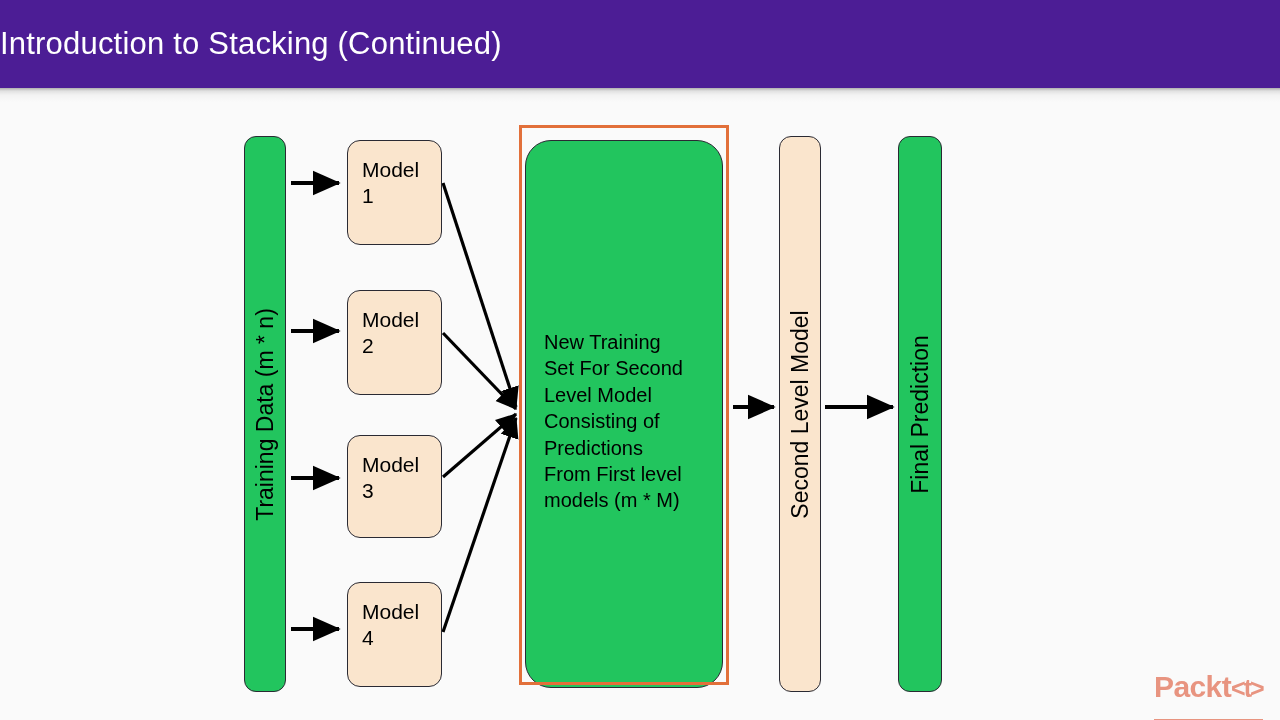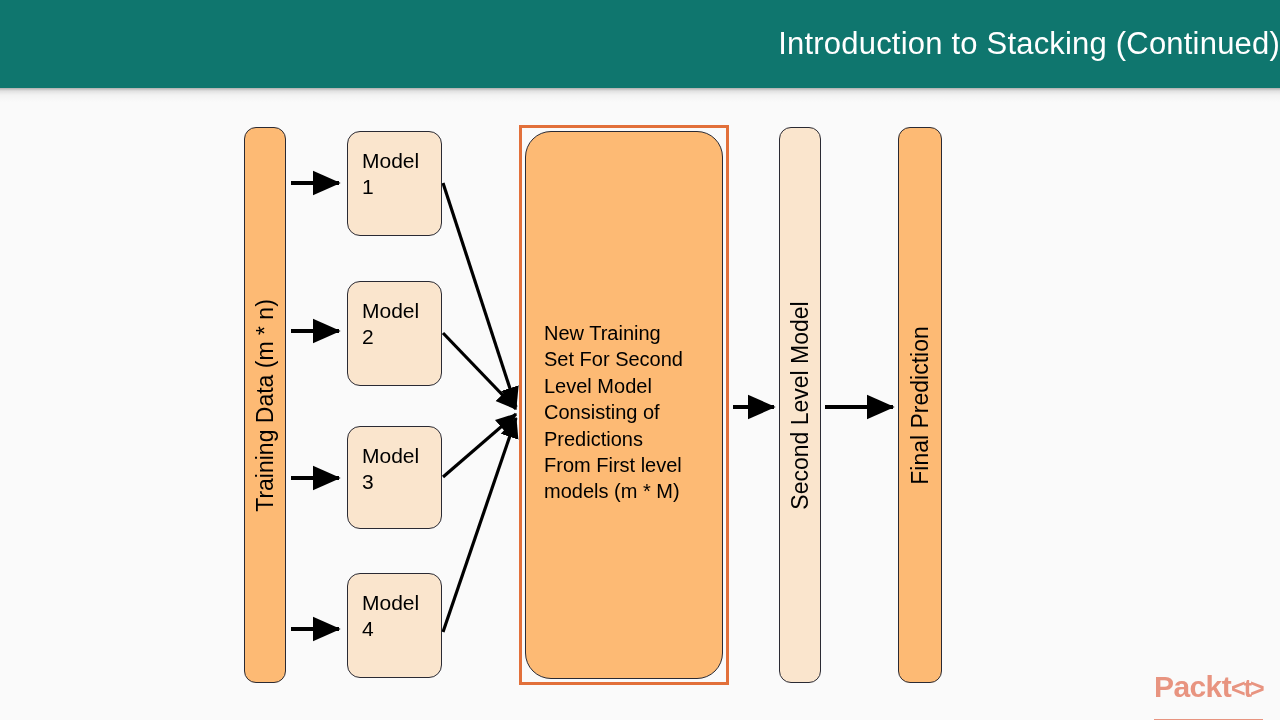--- a/index.html
+++ b/index.html
@@ -22,24 +22,24 @@
     background: #fafafa;
   }
 
   
   #title-bar {
     position: absolute;
     left: 0;
     top: 0;
     width: 1280px;
     height: 88px;
-    background: #0f766e;
+    background: #4c1d95;
     display: flex;
     align-items: center;
-    justify-content: flex-end;
+    justify-content: flex-start;
   }
   #title-text {
     color: #ffffff;
     font-size: 31px;
     font-weight: 400;
     letter-spacing: 0.2px;
     font-family: "Liberation Sans", sans-serif;
     white-space: nowrap;
   }
   #title-shadow {
@@ -71,22 +71,23 @@
 
   .node {
     position: absolute;
     box-sizing: border-box;
     border: 1.4px solid #2a2a33;
     display: flex;
     align-items: center;
     justify-content: center;
     color: #000000;
     font-family: "Liberation Sans", sans-serif;
-  }
-  .node.blue  { background: #fdba74; }
+    margin-top: 9px;
+  }
+  .node.blue  { background: #22c55e; }
   .node.peach { background: #fae5cd; }
 
   .bar {
     border-radius: 12px;
   }
   .bar .vlabel {
     transform: rotate(-90deg);
     white-space: nowrap;
     font-size: 23px;
     line-height: 1;

